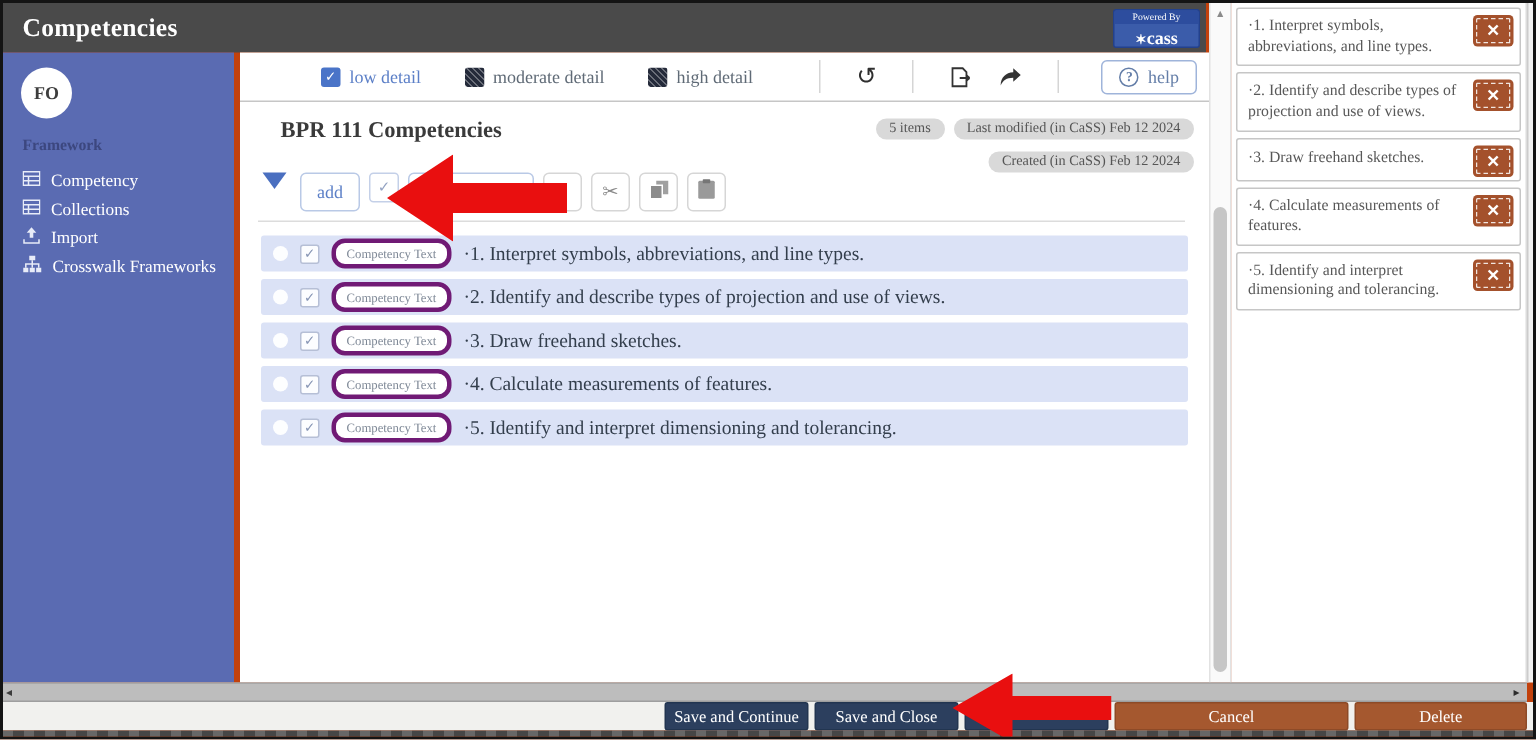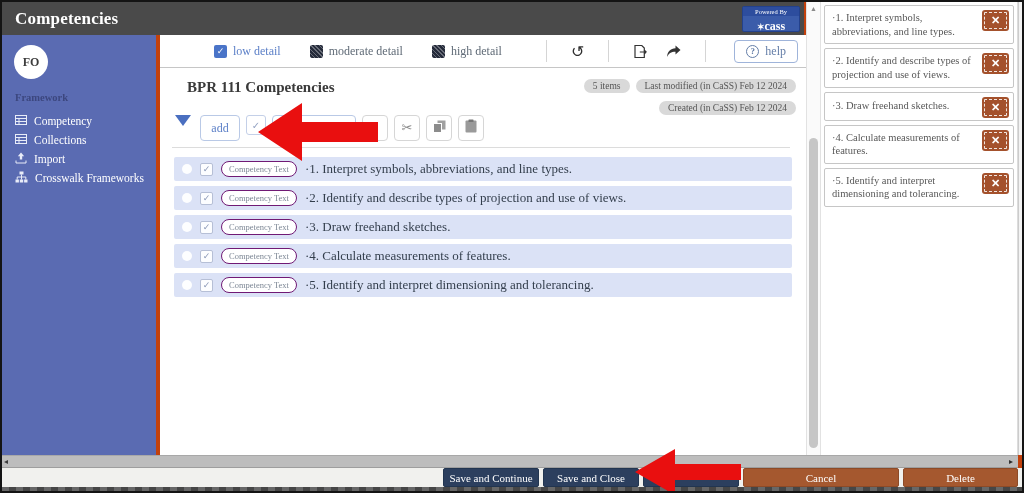--- a/index.html
+++ b/index.html
@@ -84,21 +84,21 @@
   .btn-sq{ width:26px; height:26px; border:1px solid #d6d6d6; border-radius:4px; display:flex;
            align-items:center; justify-content:center; color:#8b8b8b; background:#fff; font-size:13px; cursor:pointer; }
   .divider{ position:absolute; left:12px; right:16px; top:112px; border-top:1px solid #dcdcdc; }
 
   .rows{ position:absolute; left:14px; top:122px; width:618px; }
   .crow{ height:24px; margin-bottom:5px; background:#dbe2f6; border-radius:2px; display:flex;
          align-items:center; padding-left:8px; gap:8px; }
   .dot{ width:10px; height:10px; border-radius:50%; background:rgba(255,255,255,.95); }
   .row-cb{ width:13px; height:13px; background:#fcfdff; border:1px solid #b6bfd6; border-radius:2px;
            font-size:9px; color:#8896b5; line-height:11px; text-align:center; cursor:pointer; }
-  .type-pill{ background:#fff; border:1px solid #701a75; border-radius:9px; font-size:8.5px;
+  .type-pill{ background:#fff; border:3px solid #701a75; border-radius:9px; font-size:8.5px;
               color:#7e8896; padding:2px 7px; white-space:nowrap; }
   .row-text{ font-size:13px; color:#333e4c; }
 
   
   .hscroll{ position:absolute; left:0; top:453px; width:1016px; height:13px; background:#bdbdbd;
             border-top:1px solid #a8a8a8; border-bottom:1px solid #9e9e9e; }
   .hs-left{ position:absolute; left:2px; top:0; font-size:8px; color:#3c3c3c; line-height:11px; }
   .hs-right{ position:absolute; right:5px; top:0; font-size:8px; color:#2c2c2c; line-height:11px; }
   .footer{ position:absolute; left:0; top:466px; width:1020px; height:19px; background:#f1f1ee; }
   .fbtn{ position:absolute; top:466px; height:19px; border-radius:2px; color:#fff; font-size:11px;

